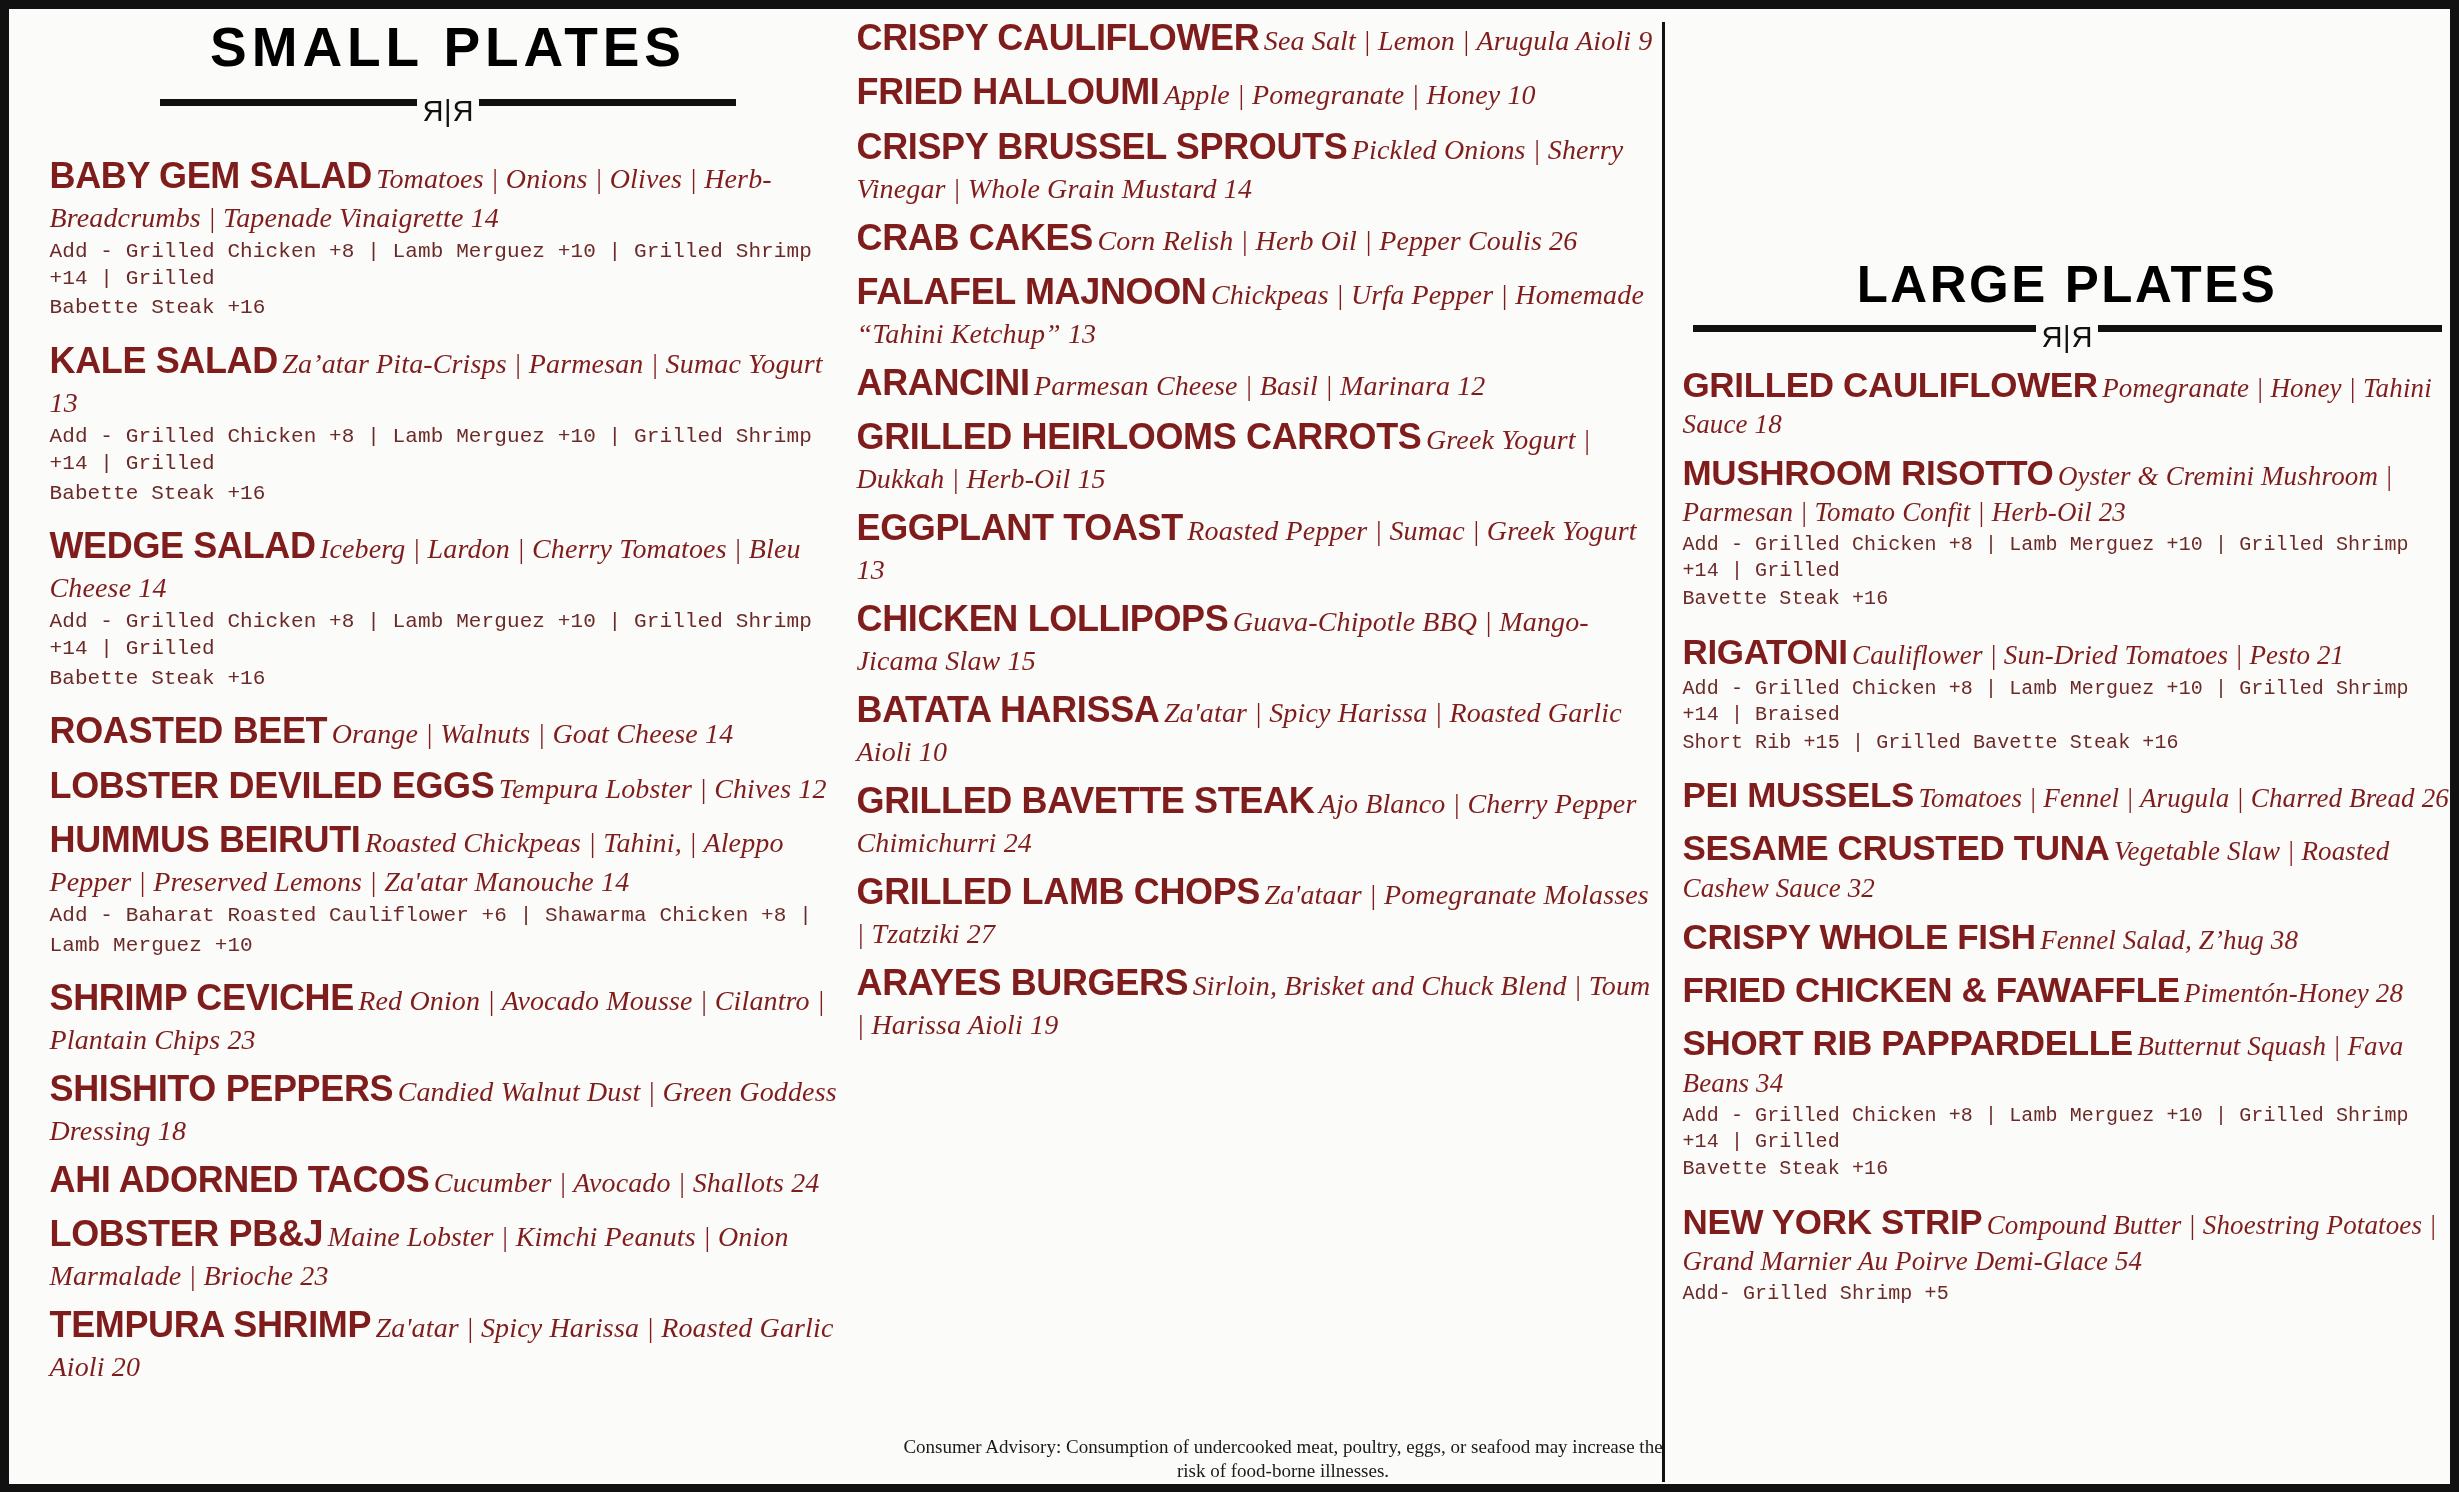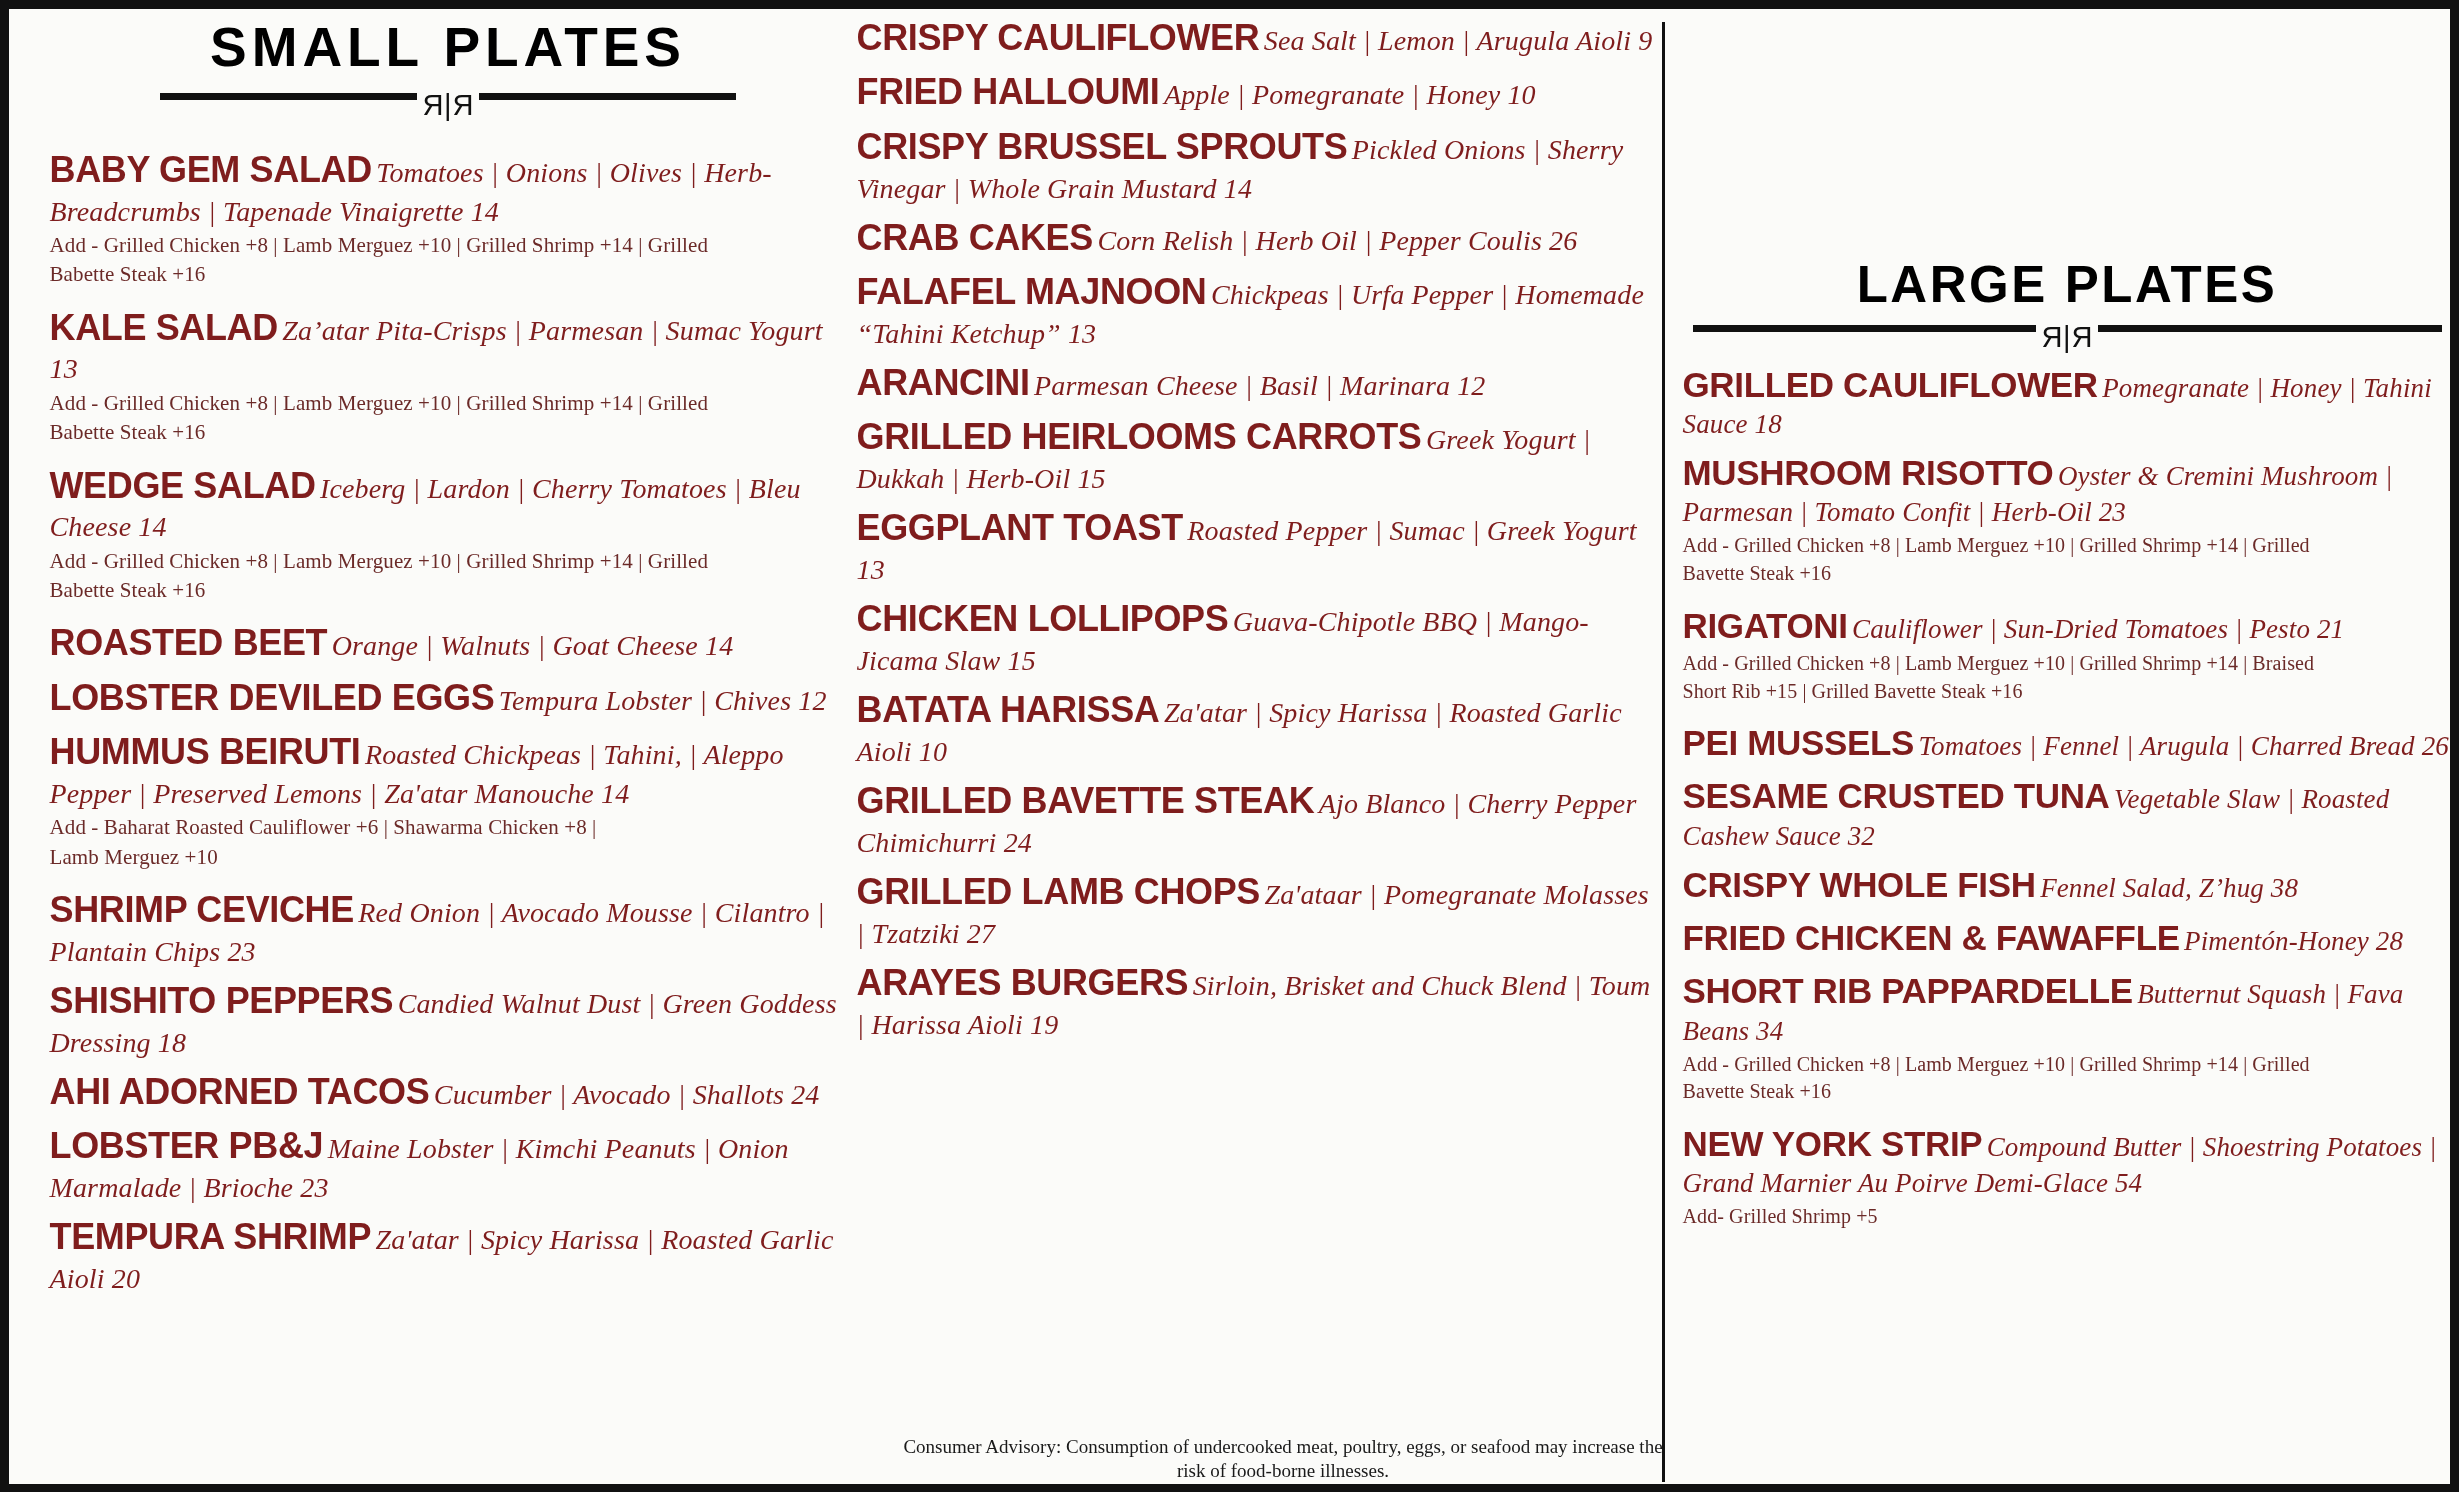--- a/index.html
+++ b/index.html
@@ -54,21 +54,21 @@
   
   .section-header {
     text-align: center;
     font-weight: 700;
     letter-spacing: 0.06em;
     color: #000000;
     font-family: "Liberation Sans", sans-serif;
   }
   #small-plates-title {
     font-size: 55px;
-    margin: 0 0 5px 0;
+    margin: 0 0 11px 0;
     letter-spacing: 0.09em;
   }
   #large-plates-title {
     font-size: 51px;
     margin: 0 0 1.9px 0;
     letter-spacing: 0.05em;
   }
 
   
   .rule-wrap {
@@ -117,21 +117,21 @@
   }
   .item-desc {
     font-family: "Liberation Serif", serif;
     font-style: italic;
     font-size: 28px;
     color: #7f1d1d;
     letter-spacing: 0.005em;
   }
   .item-add {
     display: block;
-    font-family: Liberation Serif, serif;
+    font-family: Liberation Mono, monospace;
     font-style: normal;
     font-size: 21px;
     color: #6b2a28;
     line-height: 1.30;
     margin-top: 1.9px;
     letter-spacing: 0.005em;
   }
 
   
   #col-right .item-name { font-size: 35px; }

